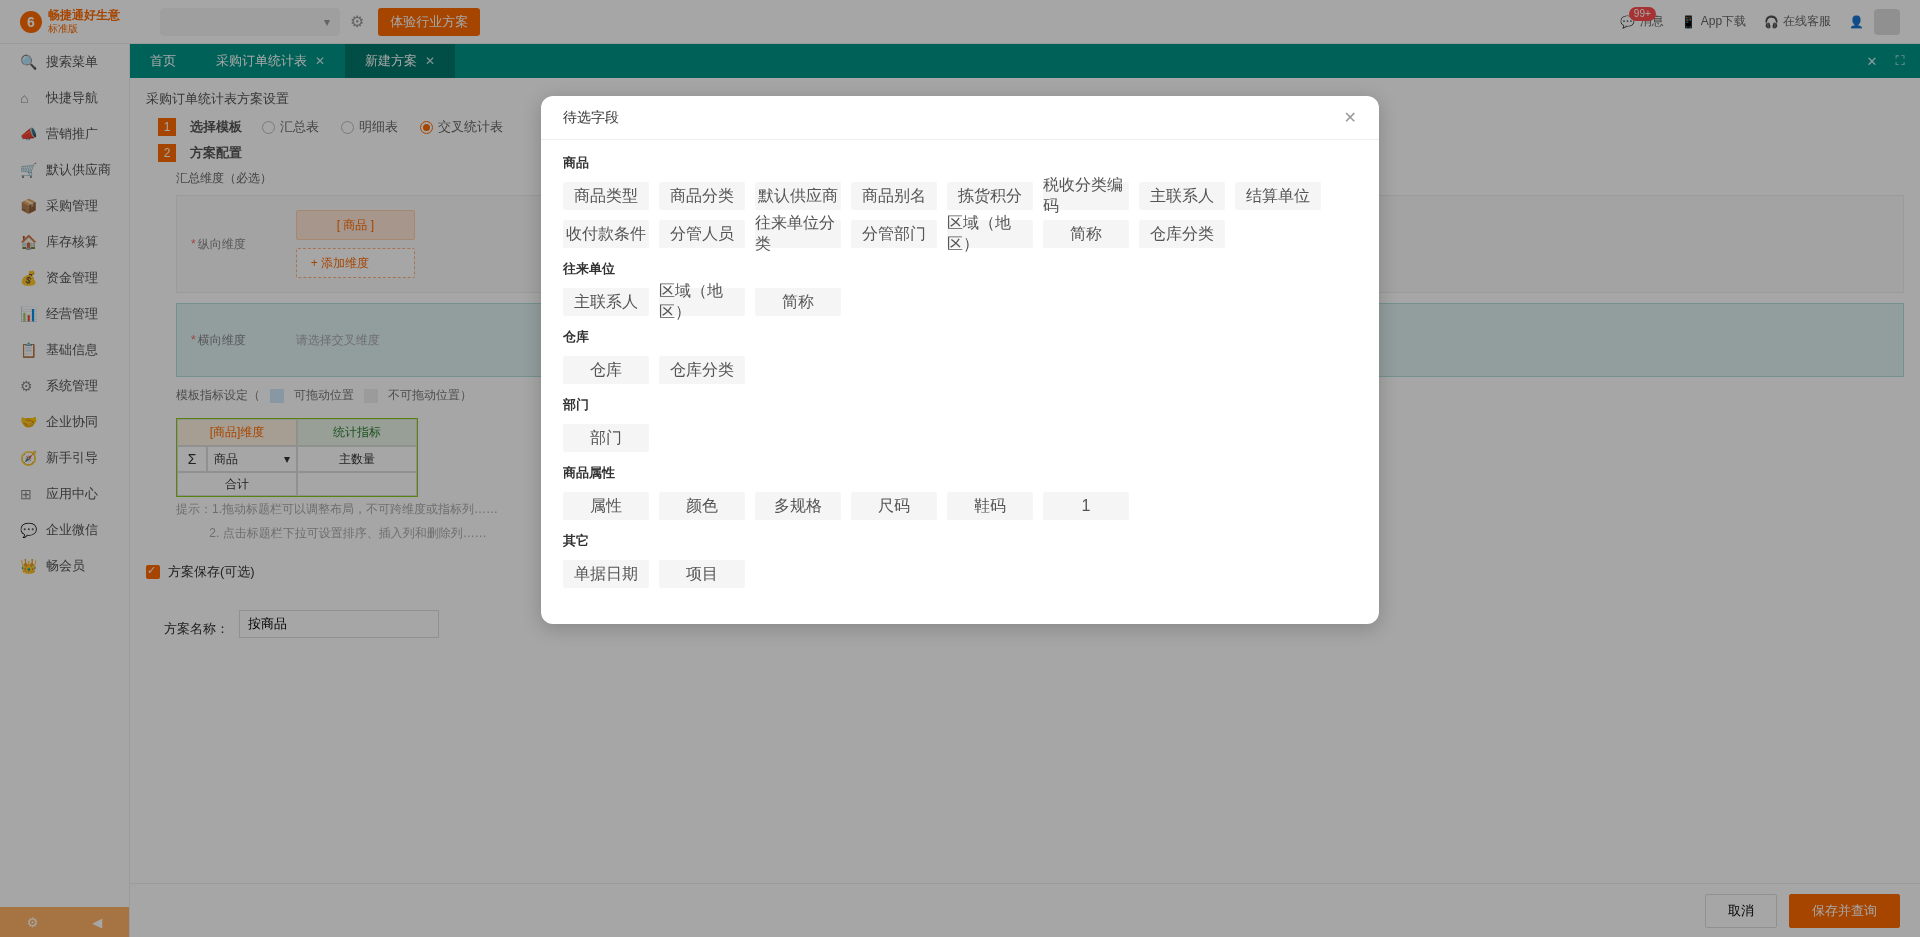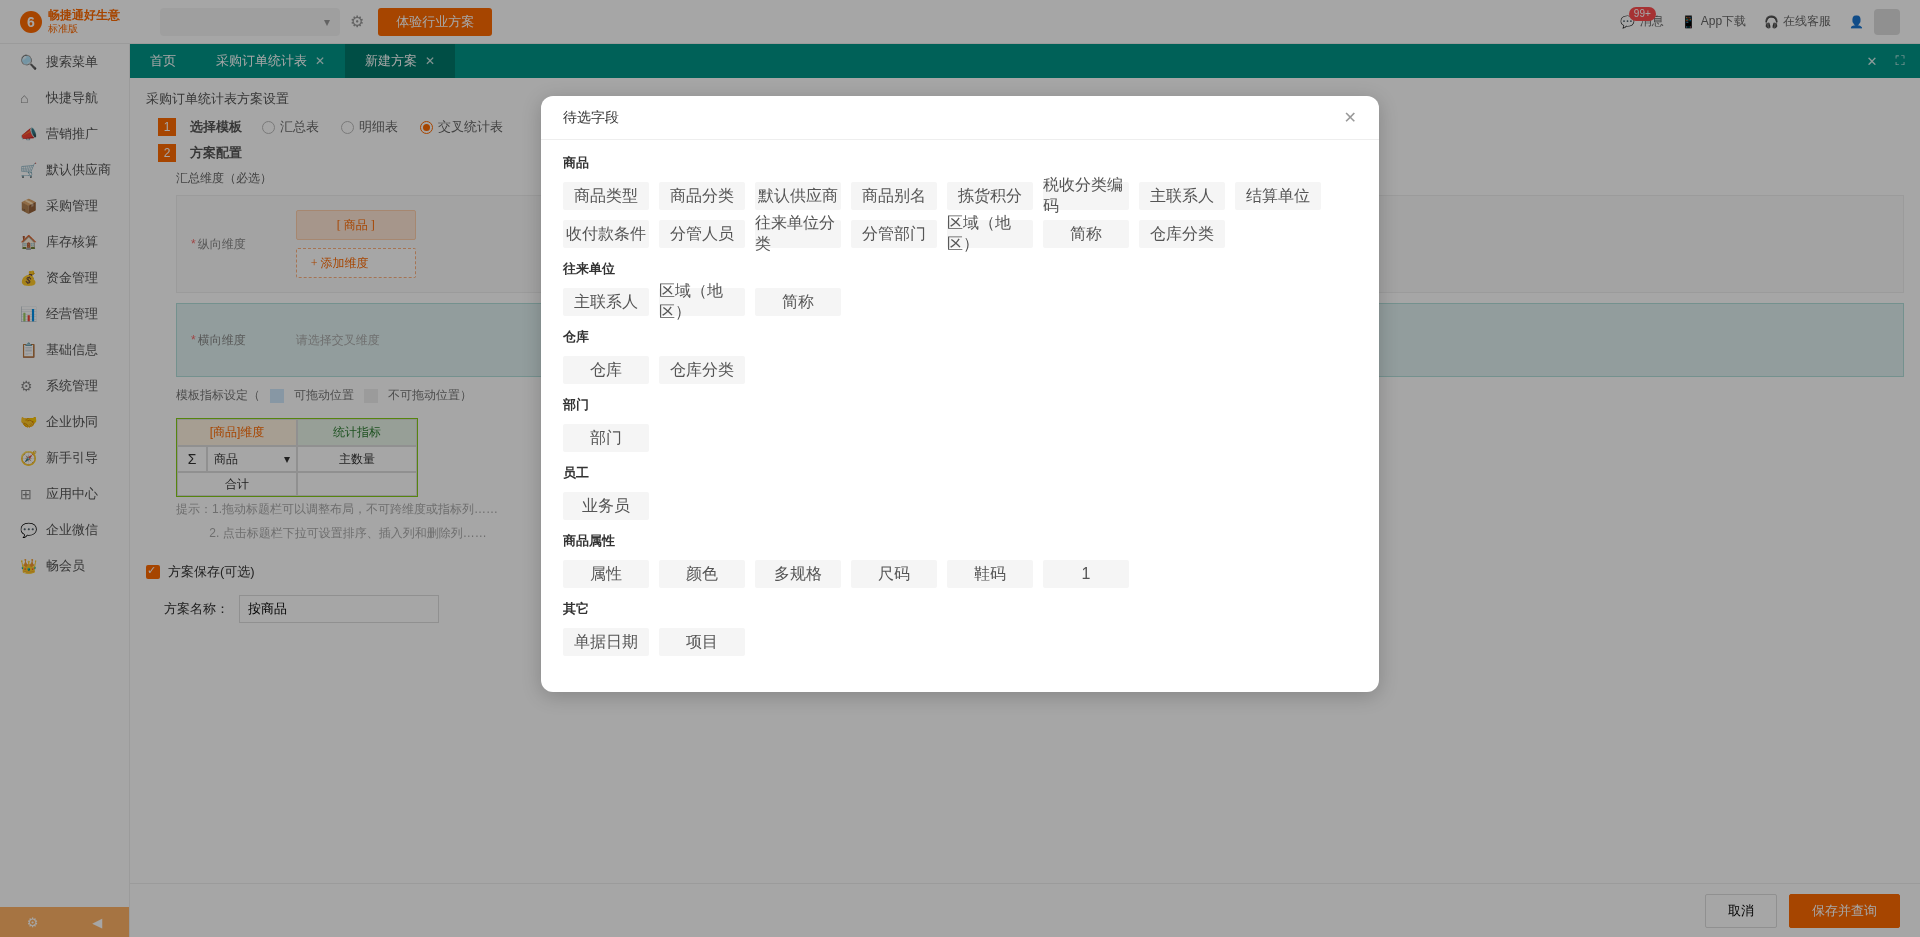--- a/index.html
+++ b/index.html
@@ -7,21 +7,21 @@
 
 
 .top-header { height: 44px; background: #fff; display: flex; align-items: center; padding: 0 20px; border-bottom: 1px solid #eee; }
 .brand { display: flex; align-items: center; gap: 6px; width: 130px; }
 .brand-logo { width: 22px; height: 22px; background: #ff6a00; border-radius: 50%; color: #fff; display: flex; align-items: center; justify-content: center; font-weight: bold; font-size: 14px; }
 .brand-text { display: flex; flex-direction: column; line-height: 1.1; }
 .brand-name { font-size: 12px; color: #ff6a00; font-weight: 600; }
 .brand-sub { font-size: 10px; color: #ff6a00; }
 .org-select { width: 180px; height: 28px; background: #f5f5f5; border-radius: 4px; margin-left: 10px; display: flex; align-items: center; justify-content: space-between; padding: 0 10px; color: #999; font-size: 12px; }
 .gear { margin-left: 10px; color: #999; font-size: 16px; }
-.trial-btn { margin-left: 14px; height: 28px; padding: 0 18px; background: #ff6a00; color: #fff; border: none; border-radius: 3px; font-size: 13px; cursor: pointer; }
+.trial-btn { margin-left: 14px; height: 28px; padding: 0 12px; background: #ff6a00; color: #fff; border: none; border-radius: 3px; font-size: 13px; cursor: pointer; }
 .header-right { margin-left: auto; display: flex; align-items: center; gap: 18px; color: #666; font-size: 12px; }
 .hr-item { display: flex; align-items: center; gap: 4px; position: relative; }
 .badge { position: absolute; top: -6px; left: 8px; background: #ff4d4f; color: #fff; font-size: 10px; border-radius: 8px; padding: 0 5px; line-height: 14px; }
 .avatar { width: 26px; height: 26px; background: #ddd; border-radius: 4px; margin-left: 6px; }
 
 
 .sidebar { position: absolute; top: 44px; left: 0; bottom: 0; width: 130px; background: #fff; border-right: 1px solid #eee; display: flex; flex-direction: column; }
 .side-item { height: 36px; display: flex; align-items: center; padding-left: 20px; gap: 10px; color: #555; font-size: 13px; cursor: pointer; }
 .side-icon { width: 16px; color: #888; font-size: 14px; }
 .sidebar-footer { margin-top: auto; height: 30px; background: #ffb366; display: flex; align-items: center; justify-content: space-around; color: #fff; }
@@ -74,21 +74,21 @@
 .gp-val { width: 120px; border: 1px solid #ddd; height: 26px; display: flex; align-items: center; justify-content: center; font-size: 12px; }
 .gp-total-row { display: flex; }
 .gp-total-label { width: 120px; height: 24px; border: 1px solid #ddd; display: flex; align-items: center; justify-content: center; font-size: 12px; }
 .gp-total-val { width: 120px; height: 24px; border: 1px solid #ddd; }
 
 .tips { font-size: 12px; color: #aaa; line-height: 2; }
 
 .save-row { display: flex; align-items: center; gap: 8px; margin-top: 18px; font-size: 13px; }
 .cb { width: 14px; height: 14px; background: #ff6a00; border-radius: 2px; position: relative; }
 .cb::after { content: "✓"; color: #fff; font-size: 11px; position: absolute; left: 1px; top: -1px; }
-.name-row { display: flex; align-items: center; gap: 10px; margin-top: 14px; font-size: 13px; }
+.name-row { display: flex; align-items: flex-end; gap: 10px; margin-top: 29px; font-size: 13px; }
 .name-input { width: 200px; height: 28px; border: 1px solid #ddd; padding: 0 8px; font-size: 13px; }
 
 
 .footer { position: absolute; left: 130px; right: 0; bottom: 0; height: 54px; background: #fff; border-top: 1px solid #eee; display: flex; align-items: center; justify-content: flex-end; gap: 12px; padding: 0 20px; }
 .btn { height: 34px; padding: 0 22px; border: 1px solid #ddd; background: #fff; font-size: 13px; border-radius: 2px; cursor: pointer; }
 .btn.primary { background: #ff6a00; color: #fff; border-color: #ff6a00; }
 
 
 .overlay { position: absolute; inset: 0; background: rgba(0,0,0,0.35); z-index: 100; }
 .modal { position: absolute; top: 96px; left: 50%; transform: translateX(-50%); width: 838px; background: #fff; border-radius: 12px; box-shadow: 0 4px 20px rgba(0,0,0,0.2); z-index: 101; }
@@ -253,21 +253,21 @@
     <span class="step-num">2</span>
     <span class="step-label">方案配置</span>
   </div>
 
   <div class="config-block">
     <div class="config-sub">汇总维度（必选）</div>
 
     <div class="dim-panel">
       <div class="dim-label"><span class="req">*</span><span>纵向维度</span></div>
       <div class="dim-content">
-        <div style="display:flex; flex-direction:column; gap:8px;font-family:Liberation Serif, serif;">
+        <div style="display:flex; flex-direction:column; gap:8px;">
           <div class="chip product">[ 商品 ]</div>
           <div class="add-dim">+ 添加维度</div>
         </div>
       </div>
     </div>
 
     <div class="dim-panel green">
       <div class="dim-label"><span class="req">*</span><span>横向维度</span></div>
       <div class="placeholder-text">请选择交叉维度</div>
     </div>
@@ -362,26 +362,20 @@
           <div class="fg-item">仓库分类</div>
         </div>
       </div>
       <div class="field-group">
         <div class="fg-title">部门</div>
         <div class="fg-items">
           <div class="fg-item">部门</div>
         </div>
       </div>
       <div class="field-group">
-        <div class="fg-title">员工</div>
-        <div class="fg-items">
-          <div class="fg-item">业务员</div>
-        </div>
-      </div>
-      <div class="field-group">
         <div class="fg-title">商品属性</div>
         <div class="fg-items">
           <div class="fg-item">属性</div>
           <div class="fg-item">颜色</div>
           <div class="fg-item">多规格</div>
           <div class="fg-item">尺码</div>
           <div class="fg-item">鞋码</div>
           <div class="fg-item">1</div>
         </div>
       </div>

